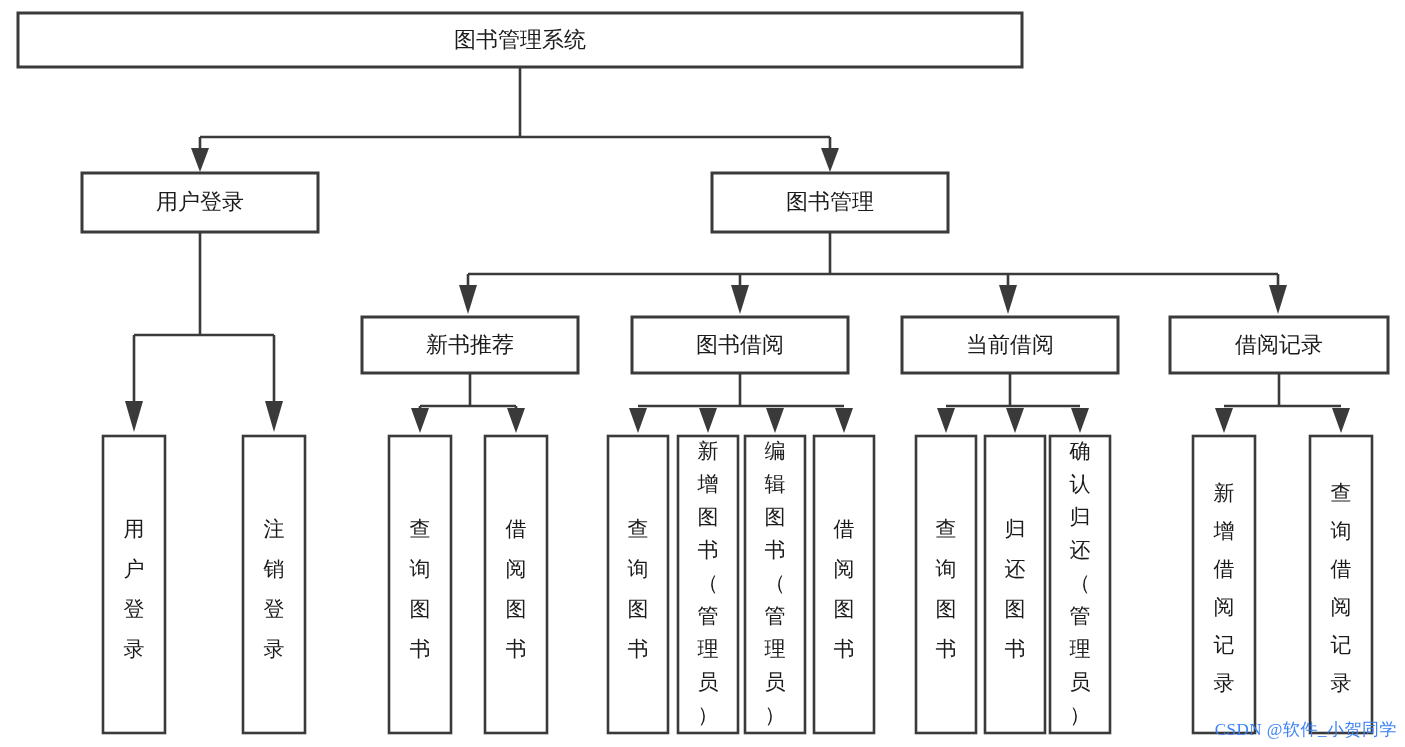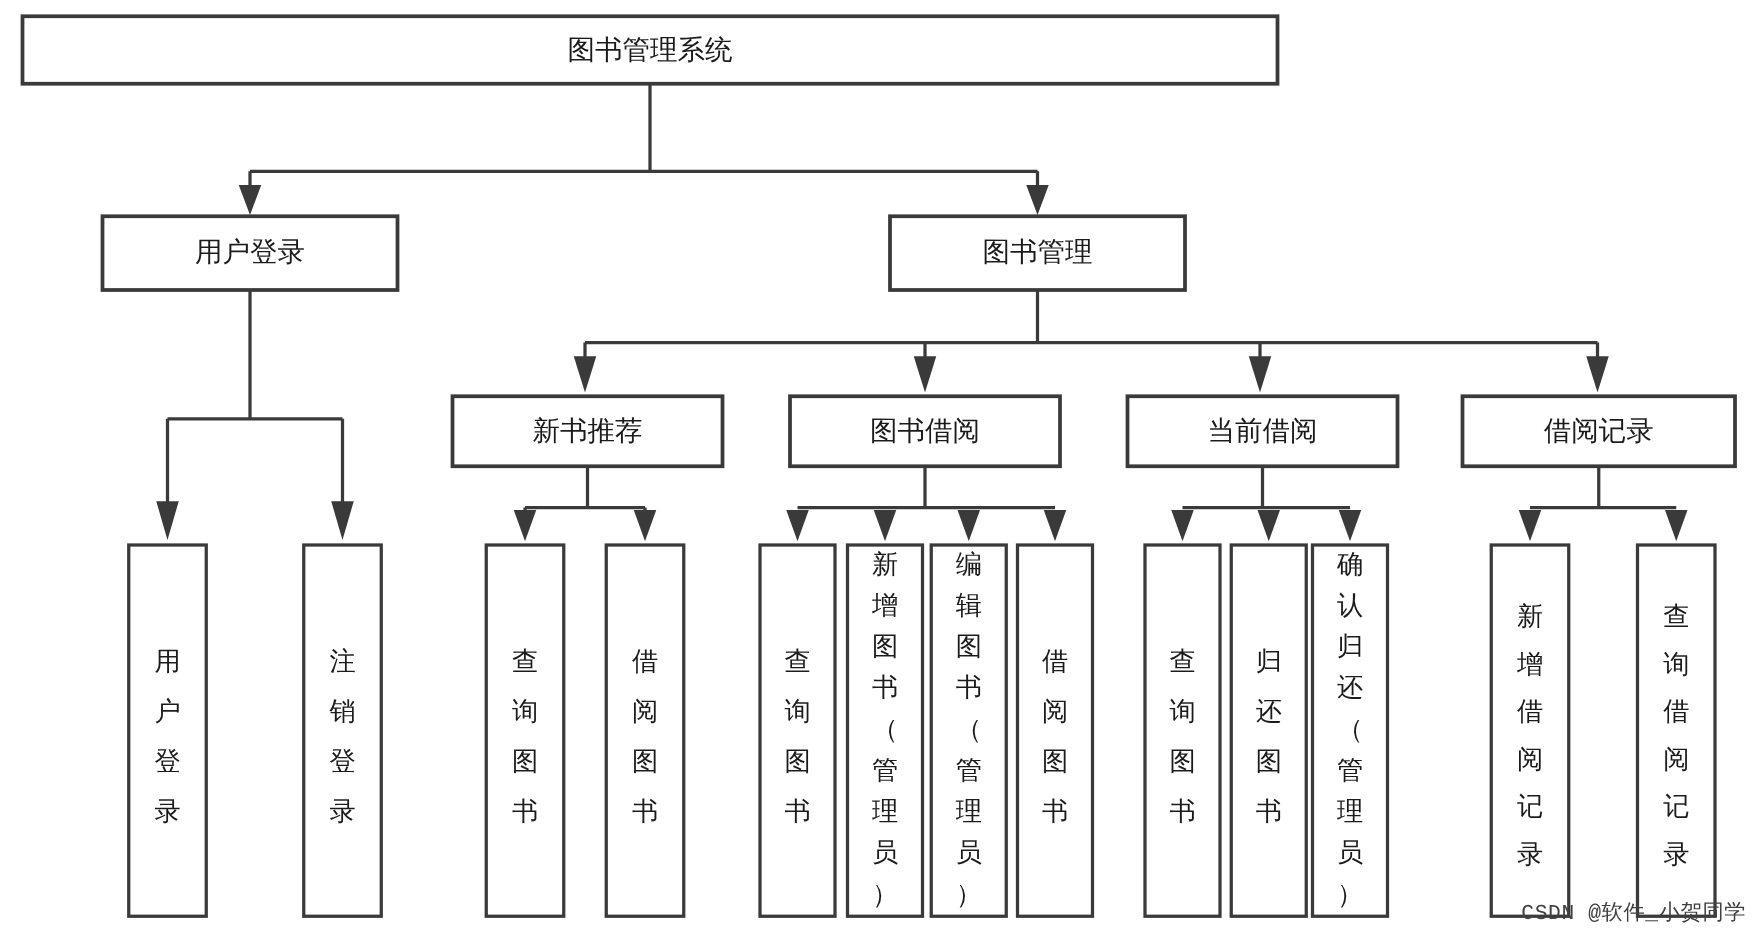--- a/index.html
+++ b/index.html
@@ -50,23 +50,23 @@
   .node-label-v {
     font-family: "DejaVu Sans", "Liberation Sans", sans-serif;
     font-size: 21px;
     fill: #1b1b1b;
     text-anchor: middle;
   }
   .watermark {
     position: absolute;
     right: 8px;
     bottom: 6px;
-    font-family: Liberation Mono, monospace;
+    font-family: Liberation Serif, serif;
     font-size: 17px;
-    color: #404040;
+    color: #3b82f6;
     letter-spacing: 0.5px;
     white-space: nowrap;
     pointer-events: none;
   }
 </style>
 </head>
 <body>
 
 <svg id="diagram" viewBox="0 0 1405 747" xmlns="http://www.w3.org/2000/svg">
 

